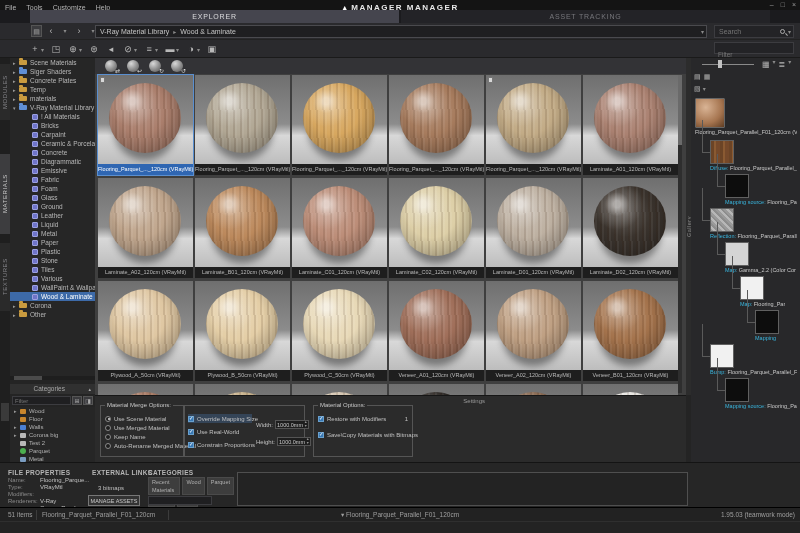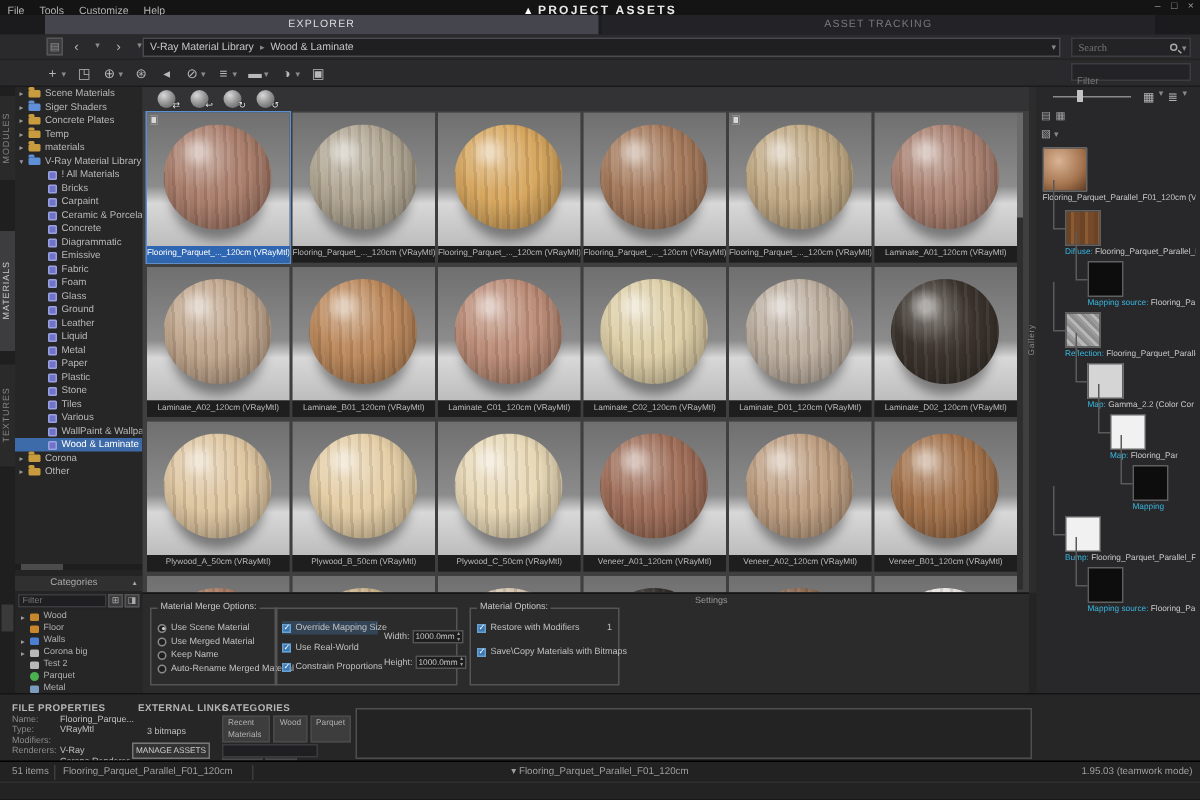--- a/index.html
+++ b/index.html
@@ -25,21 +25,21 @@
   #toolbar1{left:0;top:23px;width:800px;height:17px;background:#2a2a2d;border-bottom:1px solid #222;}
   #toolbar2{left:0;top:40px;width:800px;height:18px;background:#2a2a2d;border-bottom:1px solid #1a1a1a;}
   .tbtn{display:inline-block;font-size:9px;color:#b8b8b8;line-height:17px;text-align:center;min-width:10px;cursor:default;}
   .caret{font-size:6px;color:#8a8a8a;}
   #navcluster{position:absolute;left:46px;top:0;display:flex;gap:4px;align-items:center;height:17px;}
   #notesbtn{position:absolute;left:31px;top:2px;width:11px;height:12px;background:#3b3b3e;border:1px solid #555;font-size:7px;line-height:11px;text-align:center;color:#999;}
   #breadcrumb{position:absolute;left:95px;top:2px;width:612px;height:13px;background:#1f1f21;border:1px solid #4a4a4e;font-size:7px;line-height:11px;padding:0 4px;color:#c5c5c5;white-space:nowrap;overflow:hidden;}
   #breadcrumb .sep{color:#8a8a8a;margin:0 4px;font-size:6px;}
   #breadcrumb .bc-caret{position:absolute;right:2px;top:1px;}
   #searchbox{position:absolute;left:714px;top:2px;width:80px;height:13px;background:#232326;border:1px solid #3c3c40;display:flex;align-items:center;padding:0 2px;}
-  #searchbox input{flex:1;min-width:0;background:transparent;border:none;outline:none;color:#bbb;font-size:7px;font-family:Liberation Serif, serif;}
+  #searchbox input{flex:1;min-width:0;background:transparent;border:none;outline:none;color:#bbb;font-size:7px;}
   .mag{width:5px;height:5px;border:1px solid #aaa;border-radius:50%;position:relative;margin-right:3px;}
   .mag::after{content:"";position:absolute;left:4px;top:4px;width:3px;height:1px;background:#aaa;transform:rotate(45deg);}
   #icons2{position:absolute;left:30px;top:0;display:flex;gap:7px;align-items:center;height:18px;}
   #filterbox{position:absolute;left:714px;top:2px;width:80px;height:12px;background:#232326;border:1px solid #3c3c40;}
   #filterbox input{width:100%;height:100%;background:transparent;border:none;outline:none;color:#999;font-size:6.5px;padding:0 3px;}
 
   
   #rail{left:0;top:58px;width:10px;height:449px;background:#1f1f1f;}
   .rail-tab{position:absolute;left:0;width:10px;background:#2a2a2a;color:#85858a;}
   .rail-tab.active{background:#3d3d3f;color:#c8c8c8;}
@@ -153,21 +153,21 @@
   #bottomedge{left:0;top:521px;width:800px;height:12px;background:#232323;border-top:1px solid #2f2f2f;}
 </style>
 </head>
 <body>
 
 <div id="app">
 
   <div id="menubar" class="abs">
     <div id="menus"><span class="menu-item">File</span><span class="menu-item">Tools</span><span class="menu-item">Customize</span><span class="menu-item">Help</span></div>
     <div id="titlewrap">
-      <span class="logo">▲</span><span class="ttl">PROJECT ASSETS</span>
+      <span class="logo">▲</span><span class="ttl">MANAGER MANAGER</span>
     </div>
     <div id="winctl">
       <span>–</span>
       <span>□</span>
       <span>×</span>
     </div>
   </div>
 
   <div id="tabbar" class="abs">
       <div class="main-tab active">EXPLORER</div>

